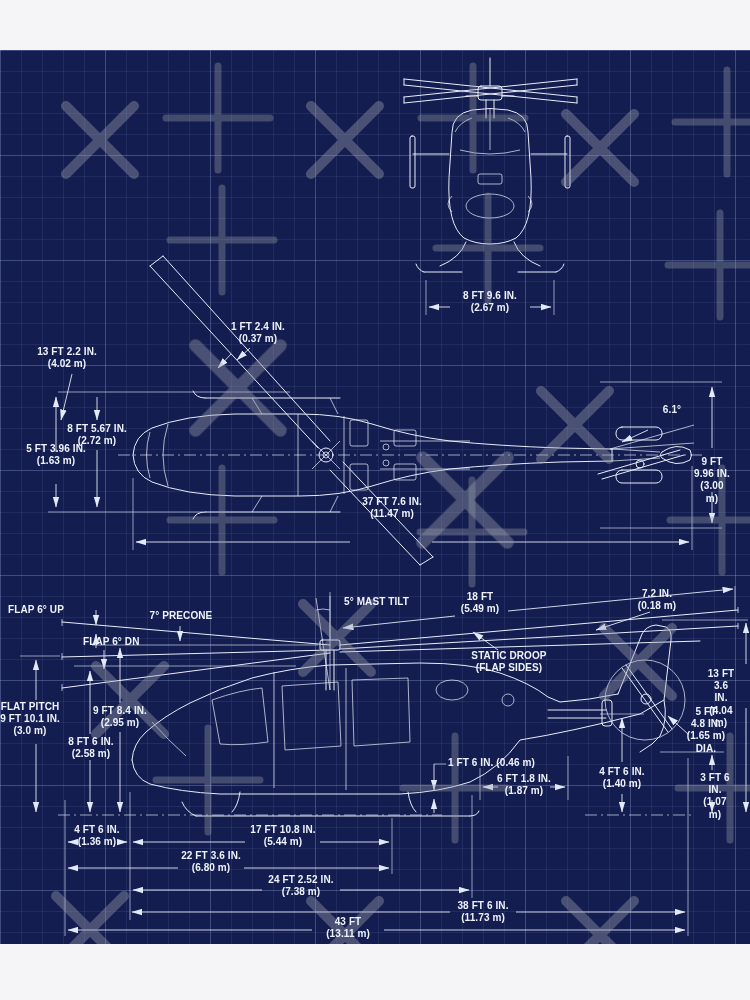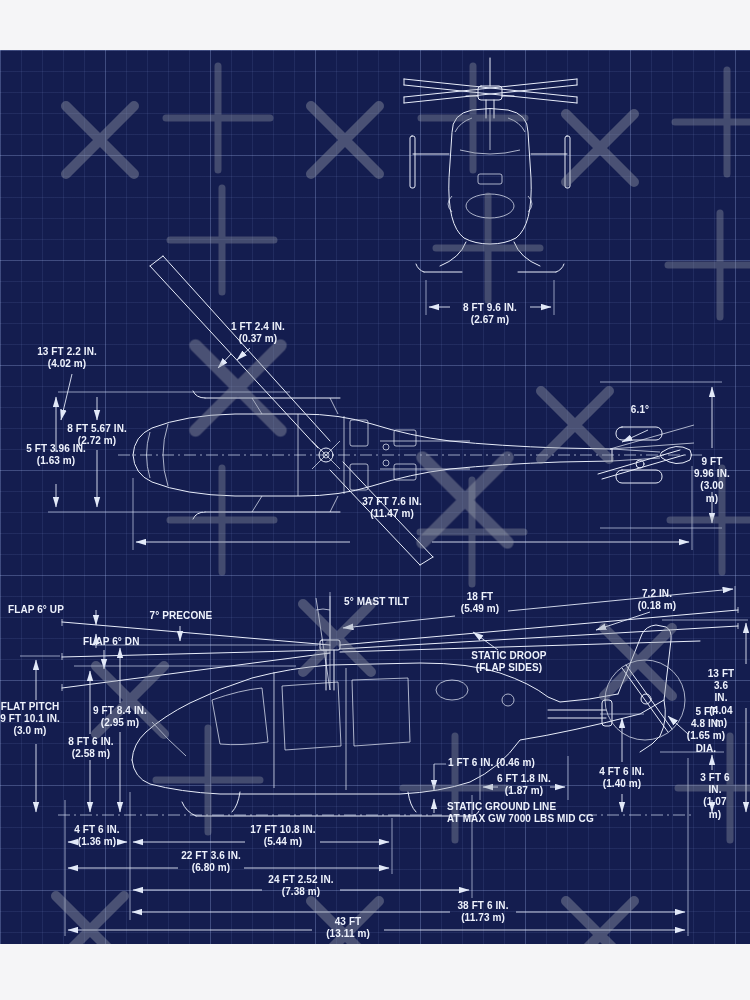--- a/index.html
+++ b/index.html
@@ -226,36 +226,36 @@
       <use href="#wmp" transform="translate(722,520)"></use>
       <use href="#wmp" transform="translate(208,780)"></use>
       <use href="#wmp" transform="translate(455,788)"></use>
       <use href="#wmp" transform="translate(730,788)"></use>
     </g>
   </svg>
 
   <div class="band" id="band-top"></div>
   <div class="band" id="band-bottom"></div>
 
-  <div class="lbl" style="left:490px;top:302px">8 FT 9.6 IN.
+  <div class="lbl" style="left:490px;top:290px">8 FT 9.6 IN.
 (2.67 m)</div>
 
   <div class="lbl" style="left:258px;top:321px">1 FT 2.4 IN.
 (0.37 m)</div>
   <div class="lbl" style="left:67px;top:346px">13 FT 2.2 IN.
 (4.02 m)</div>
   <div class="lbl" style="left:97px;top:423px">8 FT 5.67 IN.
 (2.72 m)</div>
   <div class="lbl" style="left:56px;top:443px">5 FT 3.96 IN.
 (1.63 m)</div>
   <div class="lbl" style="left:392px;top:496px">37 FT 7.6 IN.
 (11.47 m)</div>
   <div class="lbl" style="left:712px;top:456px">9 FT 9.96 IN.
 (3.00 m)</div>
-  <div class="lbl" style="left:640px;top:404px">6.1°</div>
+  <div class="lbl" style="left:672px;top:404px">6.1°</div>
 
   <div class="lbl ll" style="left:8px;top:604px">FLAP 6° UP</div>
   <div class="lbl" style="left:181px;top:610px">7° PRECONE</div>
   <div class="lbl ll" style="left:83px;top:636px">FLAP 6° DN</div>
   <div class="lbl ll" style="left:344px;top:596px">5° MAST TILT</div>
   <div class="lbl" style="left:480px;top:591px">18 FT
 (5.49 m)</div>
   <div class="lbl" style="left:509px;top:650px">STATIC DROOP
 (FLAP SIDES)</div>
   <div class="lbl" style="left:657px;top:588px">7.2 IN.
@@ -273,22 +273,20 @@
 4.8 IN.
 (1.65 m)
 DIA.</div>
   <div class="lbl" style="left:622px;top:766px">4 FT 6 IN.
 (1.40 m)</div>
   <div class="lbl" style="left:715px;top:772px">3 FT 6 IN.
 (1.07 m)</div>
   <div class="lbl ll" style="left:448px;top:757px">1 FT 6 IN. (0.46 m)</div>
   <div class="lbl" style="left:524px;top:773px">6 FT 1.8 IN.
 (1.87 m)</div>
-  <div class="lbl ll" style="left:447px;top:801px">STATIC GROUND LINE
-AT MAX GW 7000 LBS MID CG</div>
   <div class="lbl" style="left:97px;top:824px">4 FT 6 IN.
 (1.36 m)</div>
   <div class="lbl" style="left:283px;top:824px">17 FT 10.8 IN.
 (5.44 m)</div>
   <div class="lbl" style="left:211px;top:850px">22 FT 3.6 IN.
 (6.80 m)</div>
   <div class="lbl" style="left:301px;top:874px">24 FT 2.52 IN.
 (7.38 m)</div>
   <div class="lbl" style="left:483px;top:900px">38 FT 6 IN.
 (11.73 m)</div>

